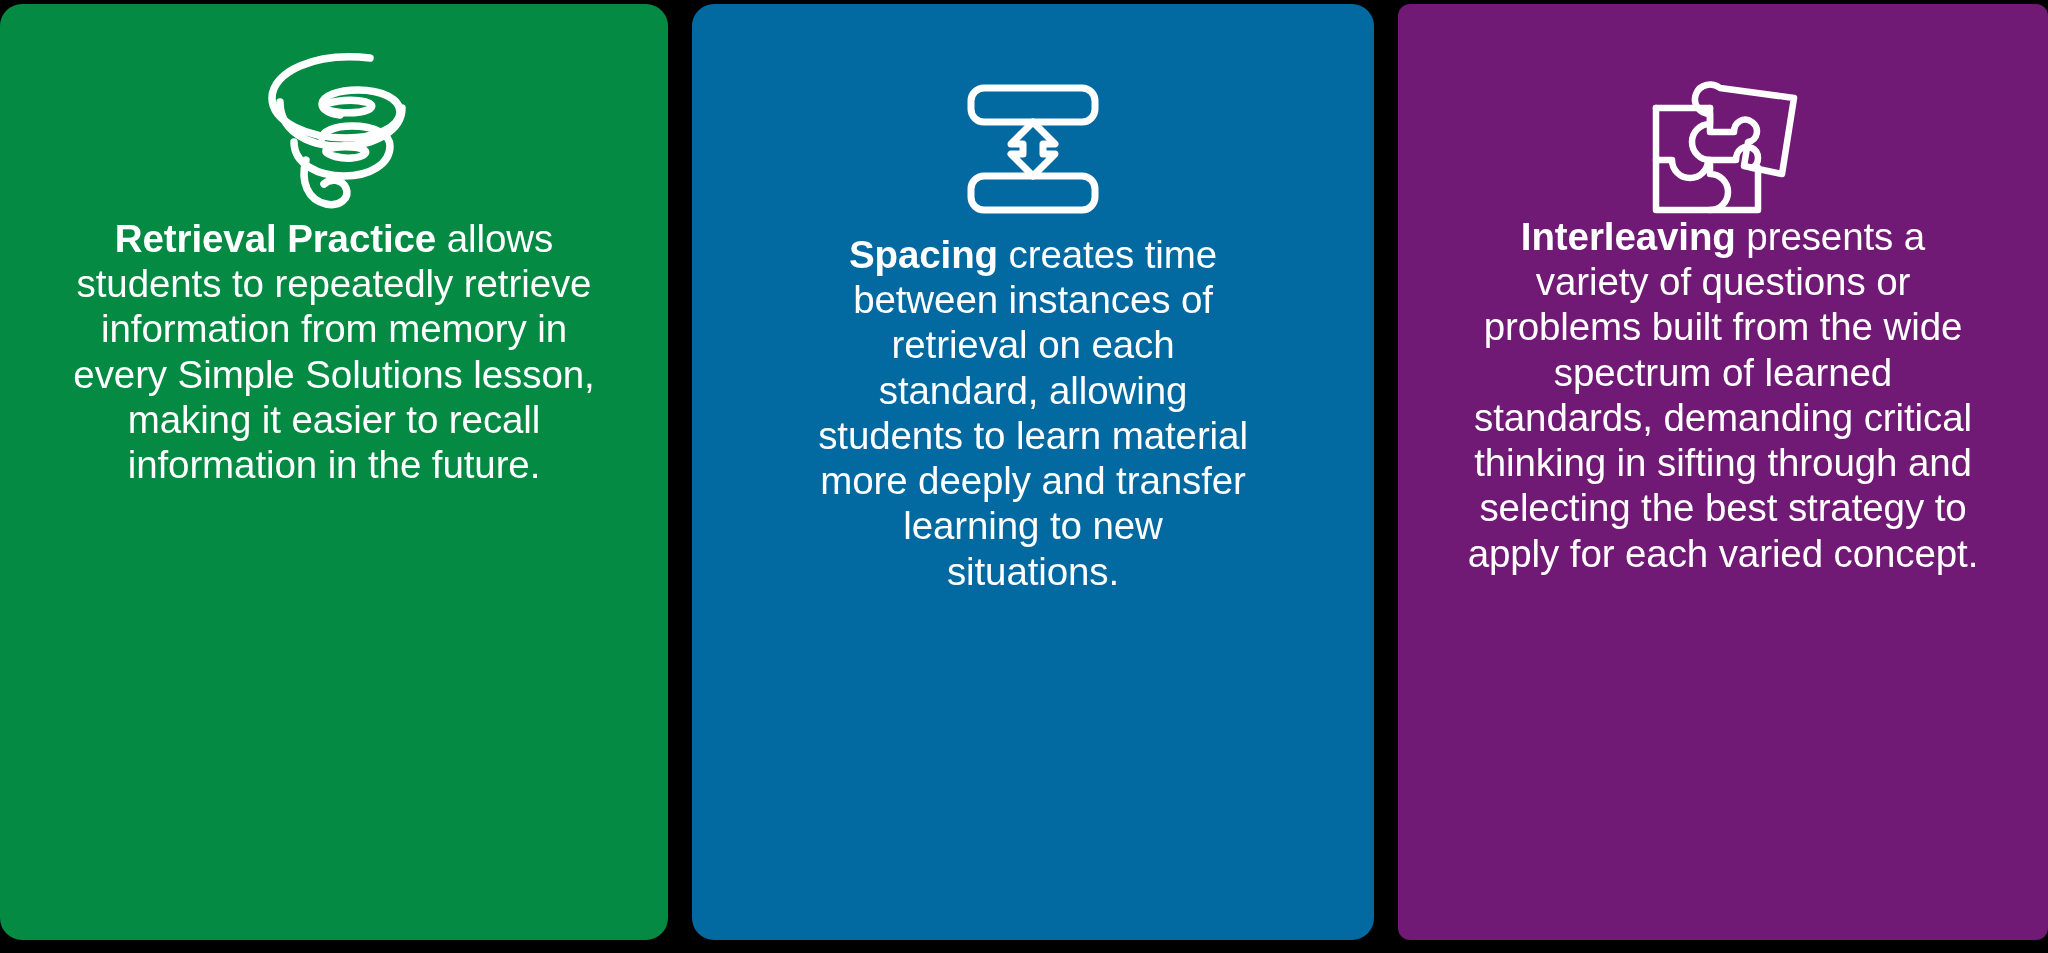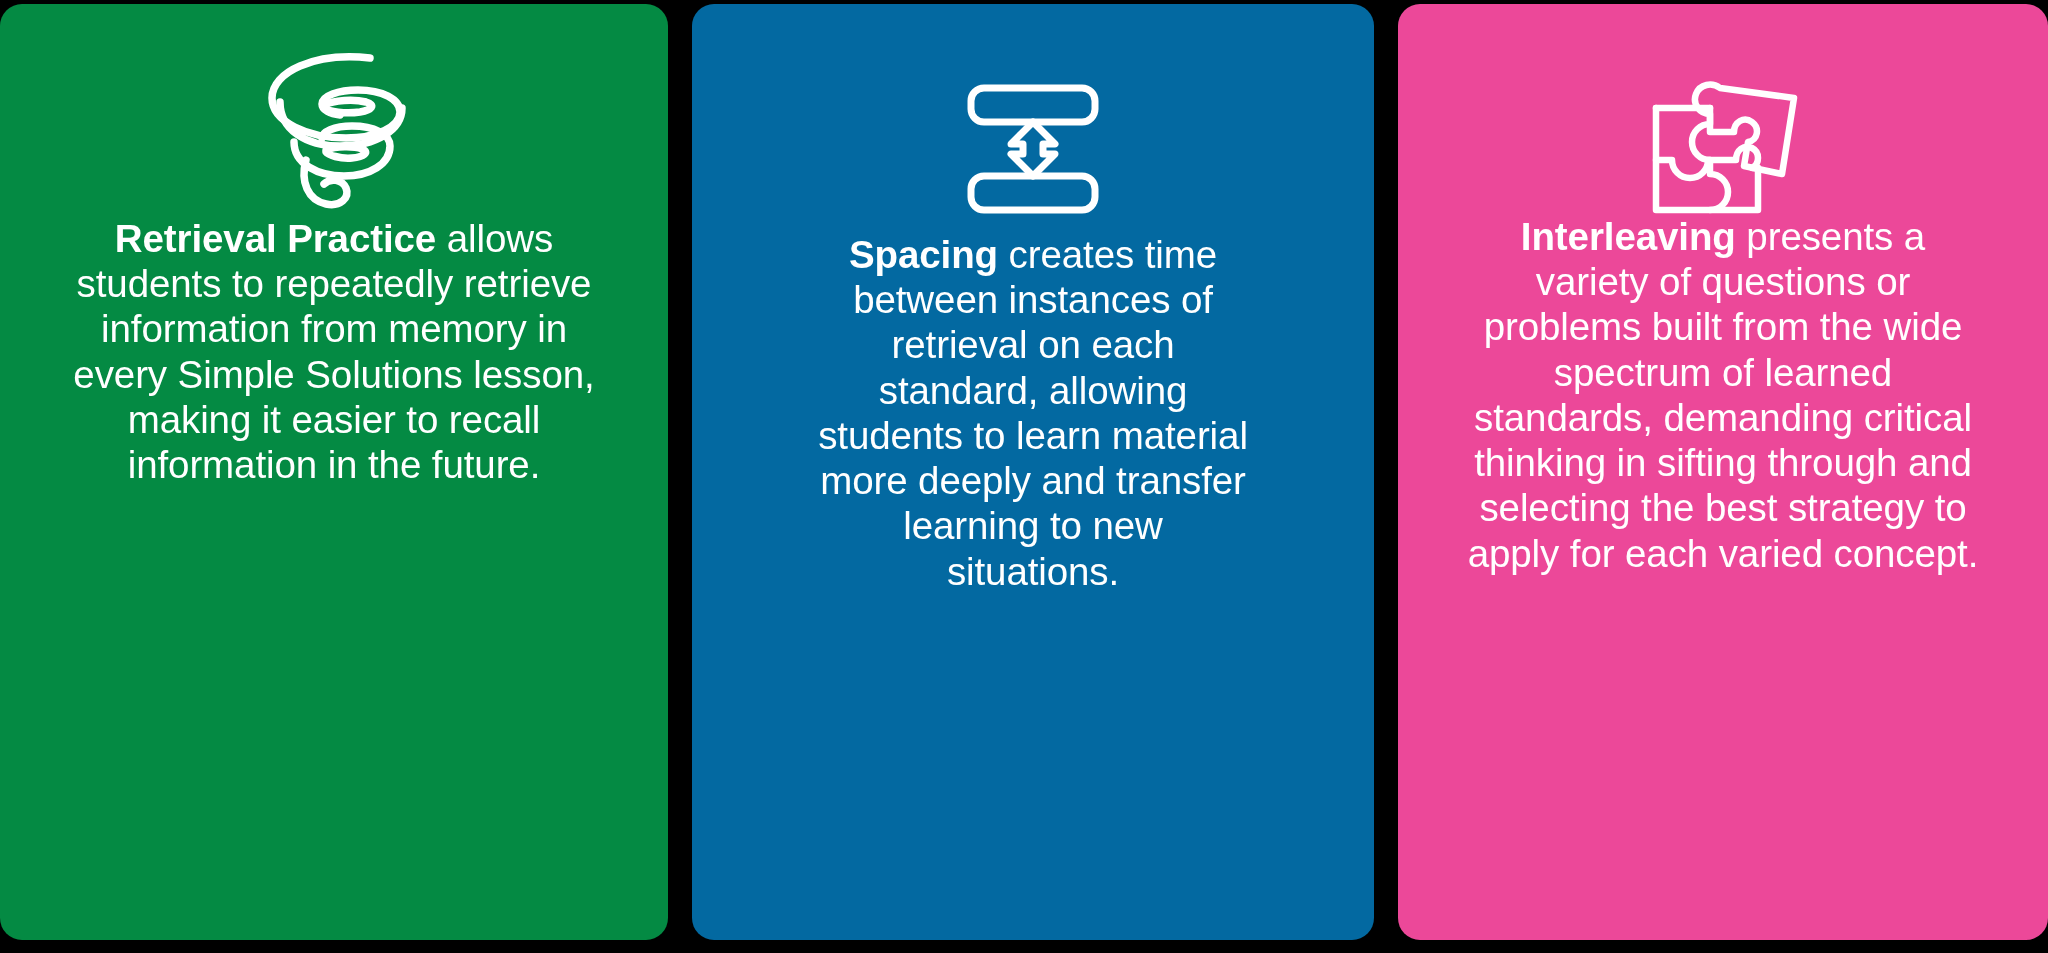--- a/index.html
+++ b/index.html
@@ -100,21 +100,21 @@
         <rect x="4" y="92" width="124" height="34" rx="13" ry="13"></rect>
 
         <path d="M66 38 L 88 60 L 76 60 L 76 70 L 88 70 L 66 92 L 44 70 L 56 70 L 56 60 L 44 60 Z"></path>
       </svg>
     </div>
     <div class="card-text">
       <span class="lead">Spacing</span><span> creates time between instances of retrieval on each standard, allowing students to learn material more deeply and transfer learning to new situations.</span>
     </div>
   </div>
 
-  <div class="card card-red" style="background: #ec4899;">
+  <div class="card card-red" style="background: #701a75; border-radius: 12px;">
     <div class="icon-wrap">
       <svg width="150" height="152" viewBox="0 0 150 152" fill="none" stroke="#FFFFFF" stroke-width="6.5" stroke-linecap="round" stroke-linejoin="round">
 
         <path d="M72 26 C 64 20, 52 22, 48 32 C 44 42, 52 52, 62 52 L 62 70 L 86 70
                  C 86 60, 96 54, 104 60 C 112 66, 110 78, 100 80 L 96 104 L 134 112
                  L 146 36 Z"></path>
 
         <path d="M8 46 L 8 148 L 110 148 L 110 106"></path>
 
         <path d="M8 46 L 62 46"></path>

